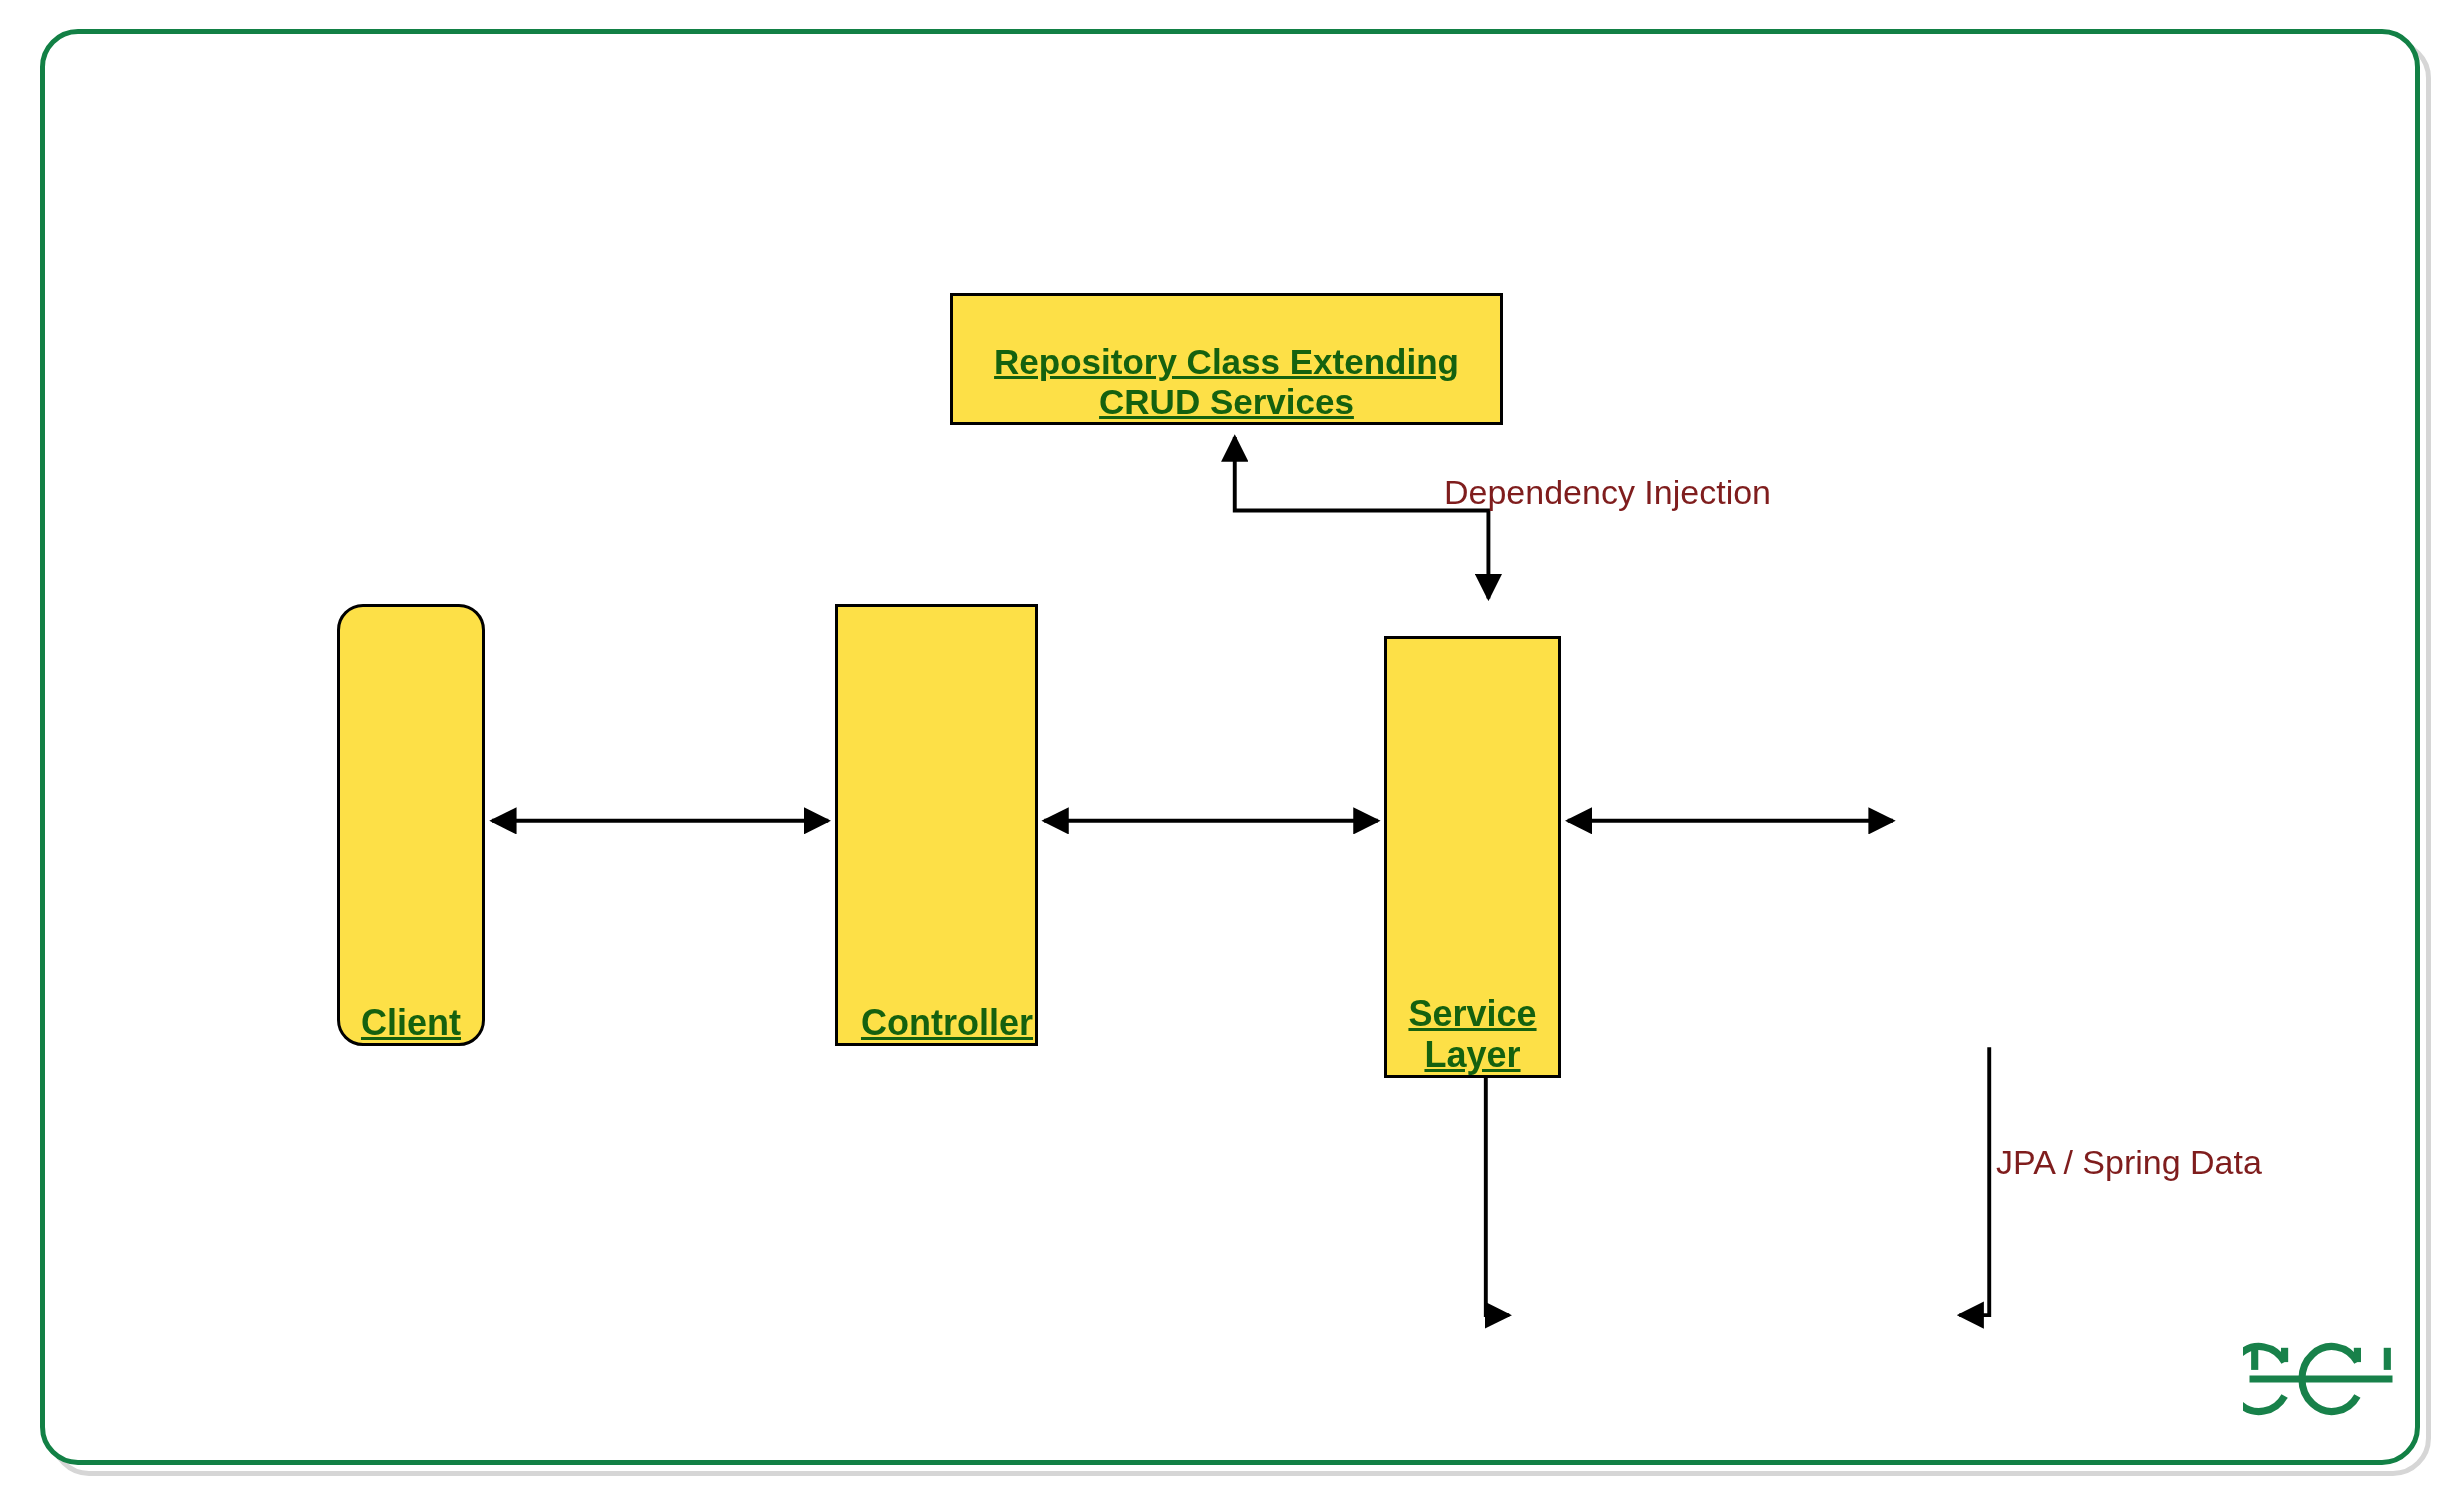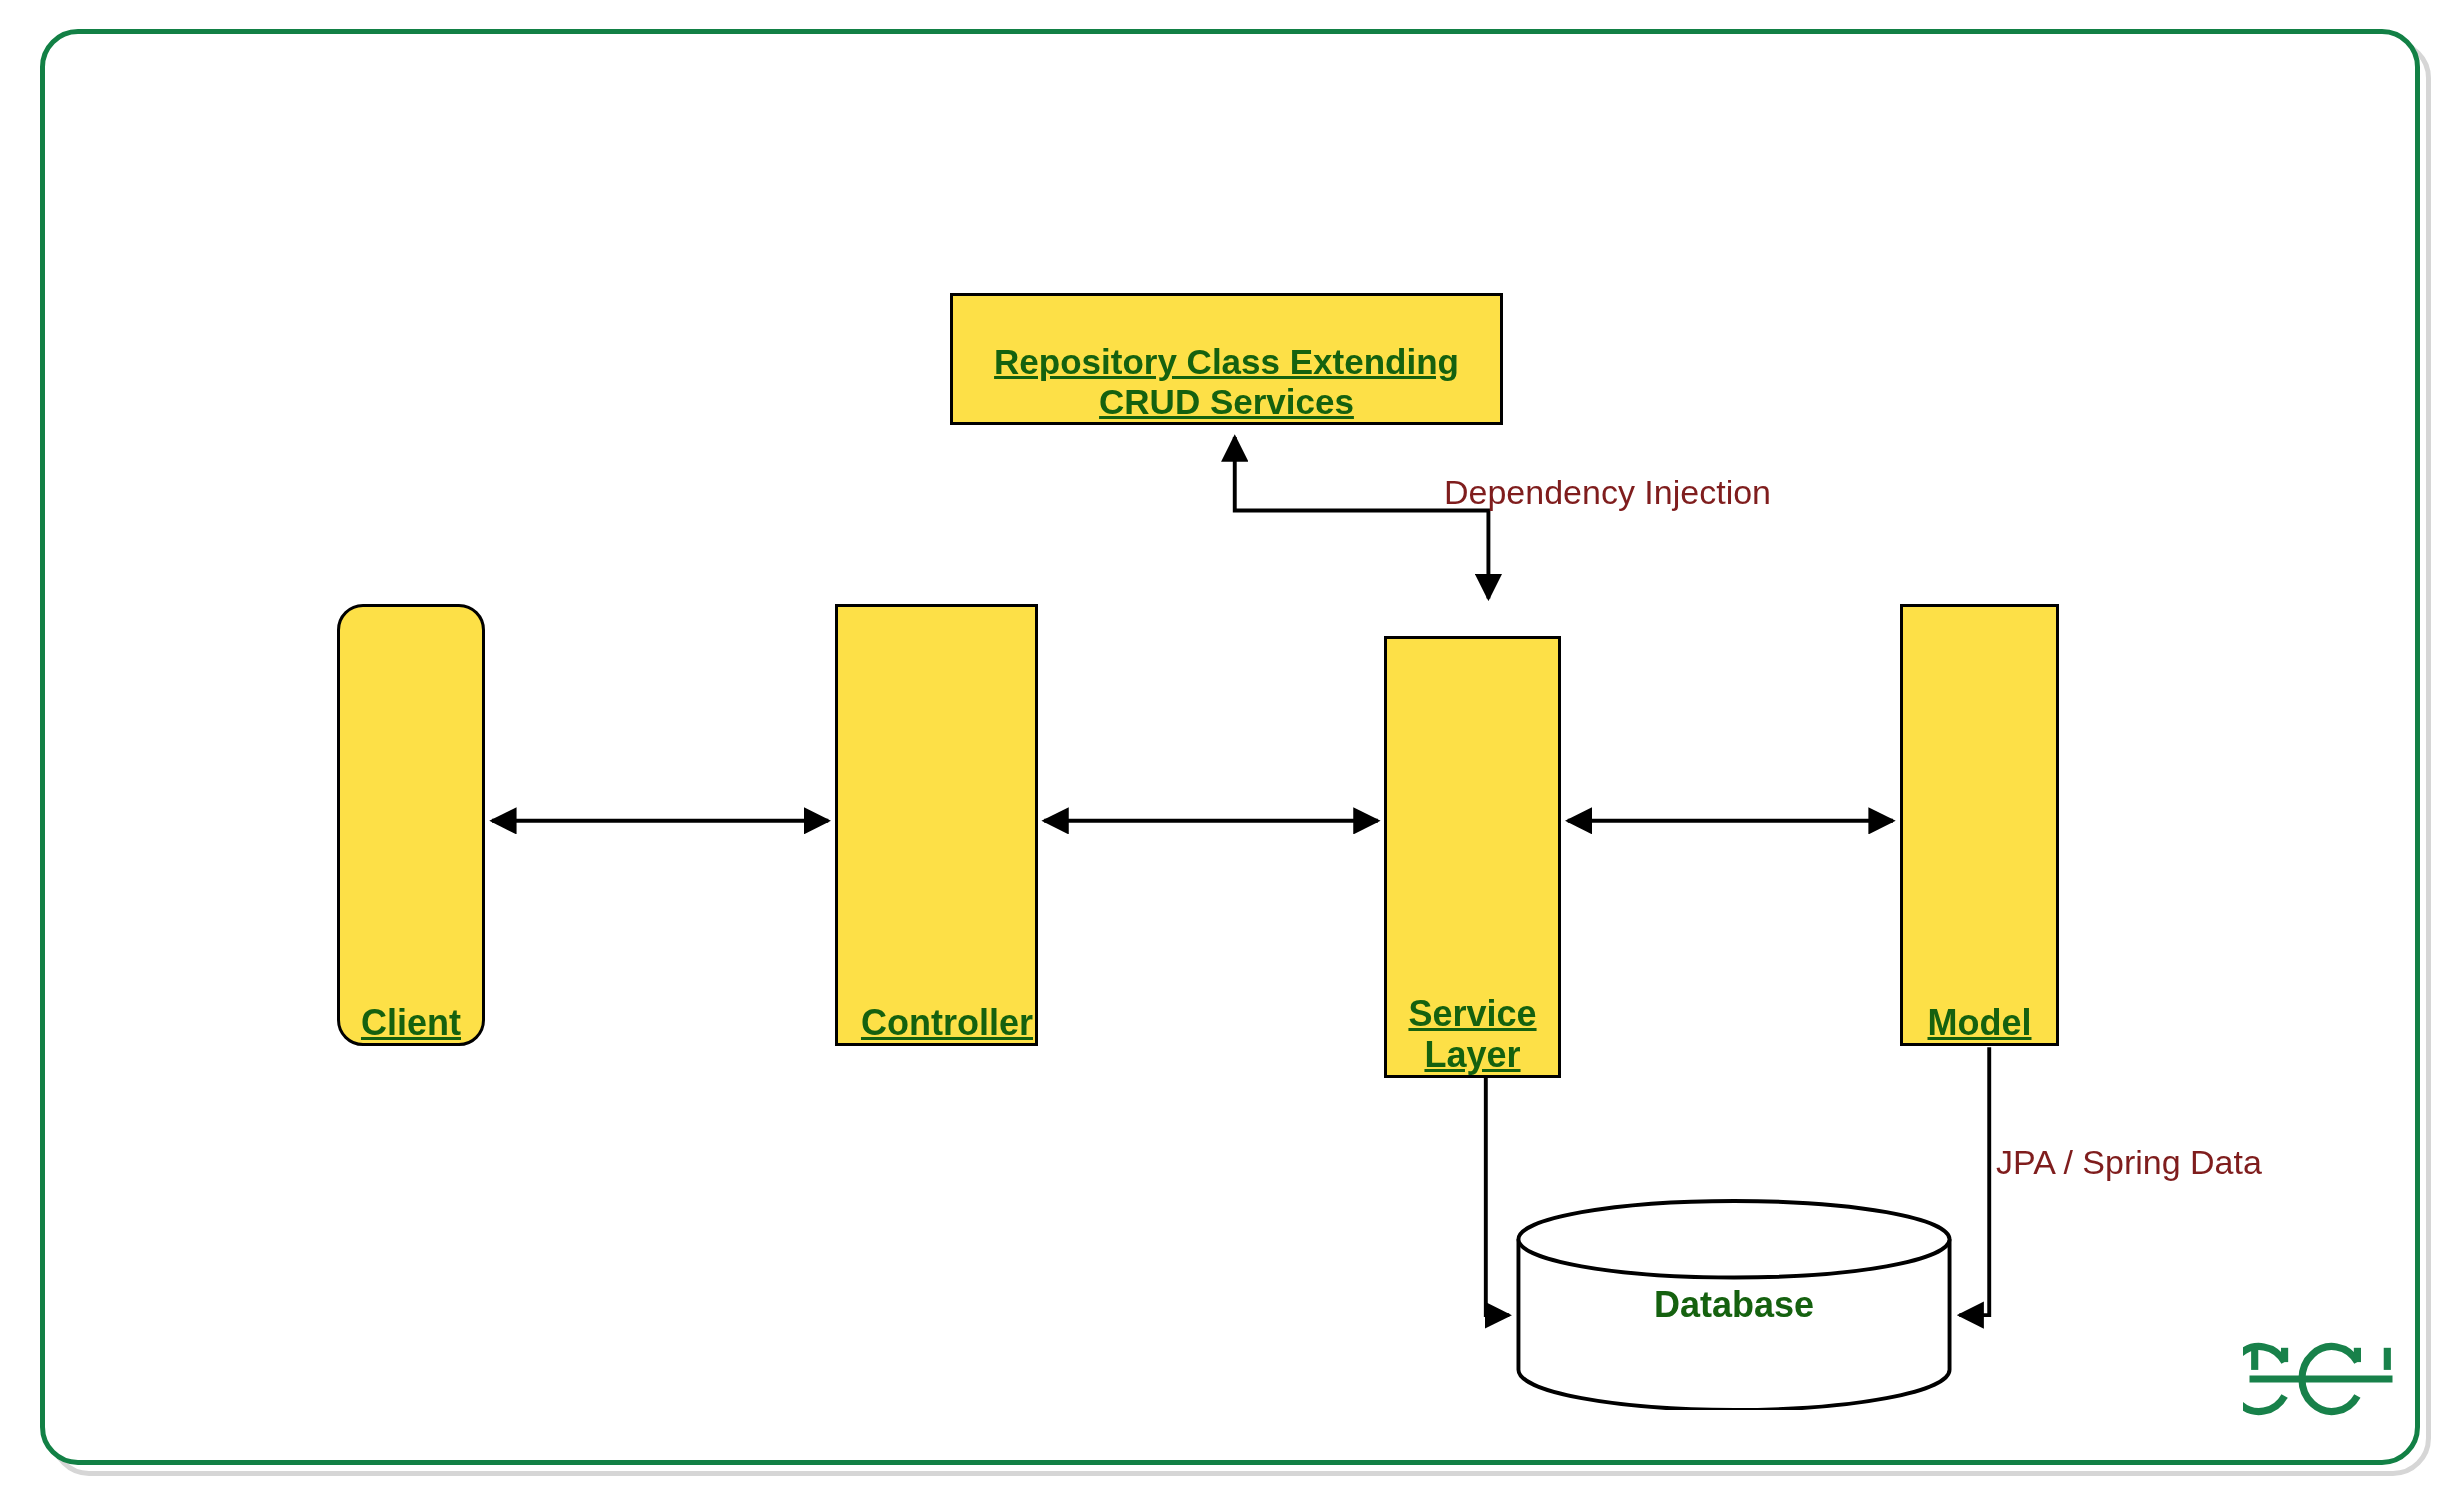--- a/index.html
+++ b/index.html
@@ -129,31 +129,21 @@
     <span>Controller</span>
   </div>
 
   <div class="node" id="node-service">
     <div>
       <span>Service</span>
       <span>Layer</span>
     </div>
   </div>
 
-  <div class="node" id="node-model">
-    <span>Model</span>
-  </div>
 
-  <div id="node-database">
-    <svg width="436" height="211" viewBox="0 0 670 325" xmlns="http://www.w3.org/2000/svg">
-      <path d="M 3 62 L 3 263 A 332 62 0 0 0 667 263 L 667 62" fill="#fff" stroke="#000" stroke-width="6"></path>
-      <ellipse cx="335" cy="62" rx="332" ry="59" fill="#fff" stroke="#000" stroke-width="6"></ellipse>
-    </svg>
-    <div class="db-label">Database</div>
-  </div>
 
 
   <div class="edge-label" id="label-di">Dependency Injection</div>
 
   <div class="edge-label" id="label-jpa">JPA / Spring Data</div>
 
   <svg id="gfg-logo" viewBox="0 0 240 160" xmlns="http://www.w3.org/2000/svg">
     <g fill="none" stroke="#18814a" stroke-width="11">
 
       <path d="M 64 54 A 46 50 0 1 0 64 106"></path>

